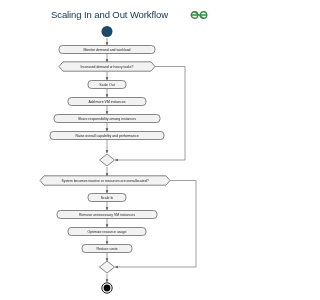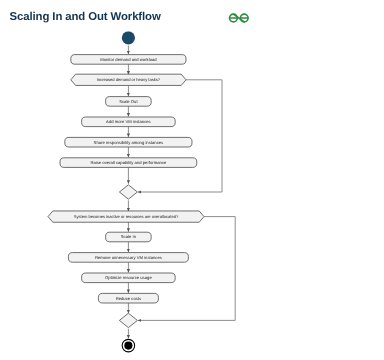--- a/index.html
+++ b/index.html
@@ -8,22 +8,22 @@
     background:#ffffff;
     font-family:"Liberation Sans","DejaVu Sans",sans-serif;
     overflow:hidden;
     position:relative;
   }
   .header{
     position:absolute;left:0;top:0;width:216px;height:28px;
   }
   .title{
     position:absolute;left:8px;top:9px;width:160px;
-    text-align:left;
-    font-size:9.5px;font-weight:700;
+    text-align:right;
+    font-size:9.5px;font-weight:400;
     color:#14344f;
     letter-spacing:-0.1px;
     line-height:11px;
     white-space:nowrap;
   }
   .logo{
     position:absolute;right:6px;top:8px;
     width:22px;height:14px;
   }
   .canvas{

